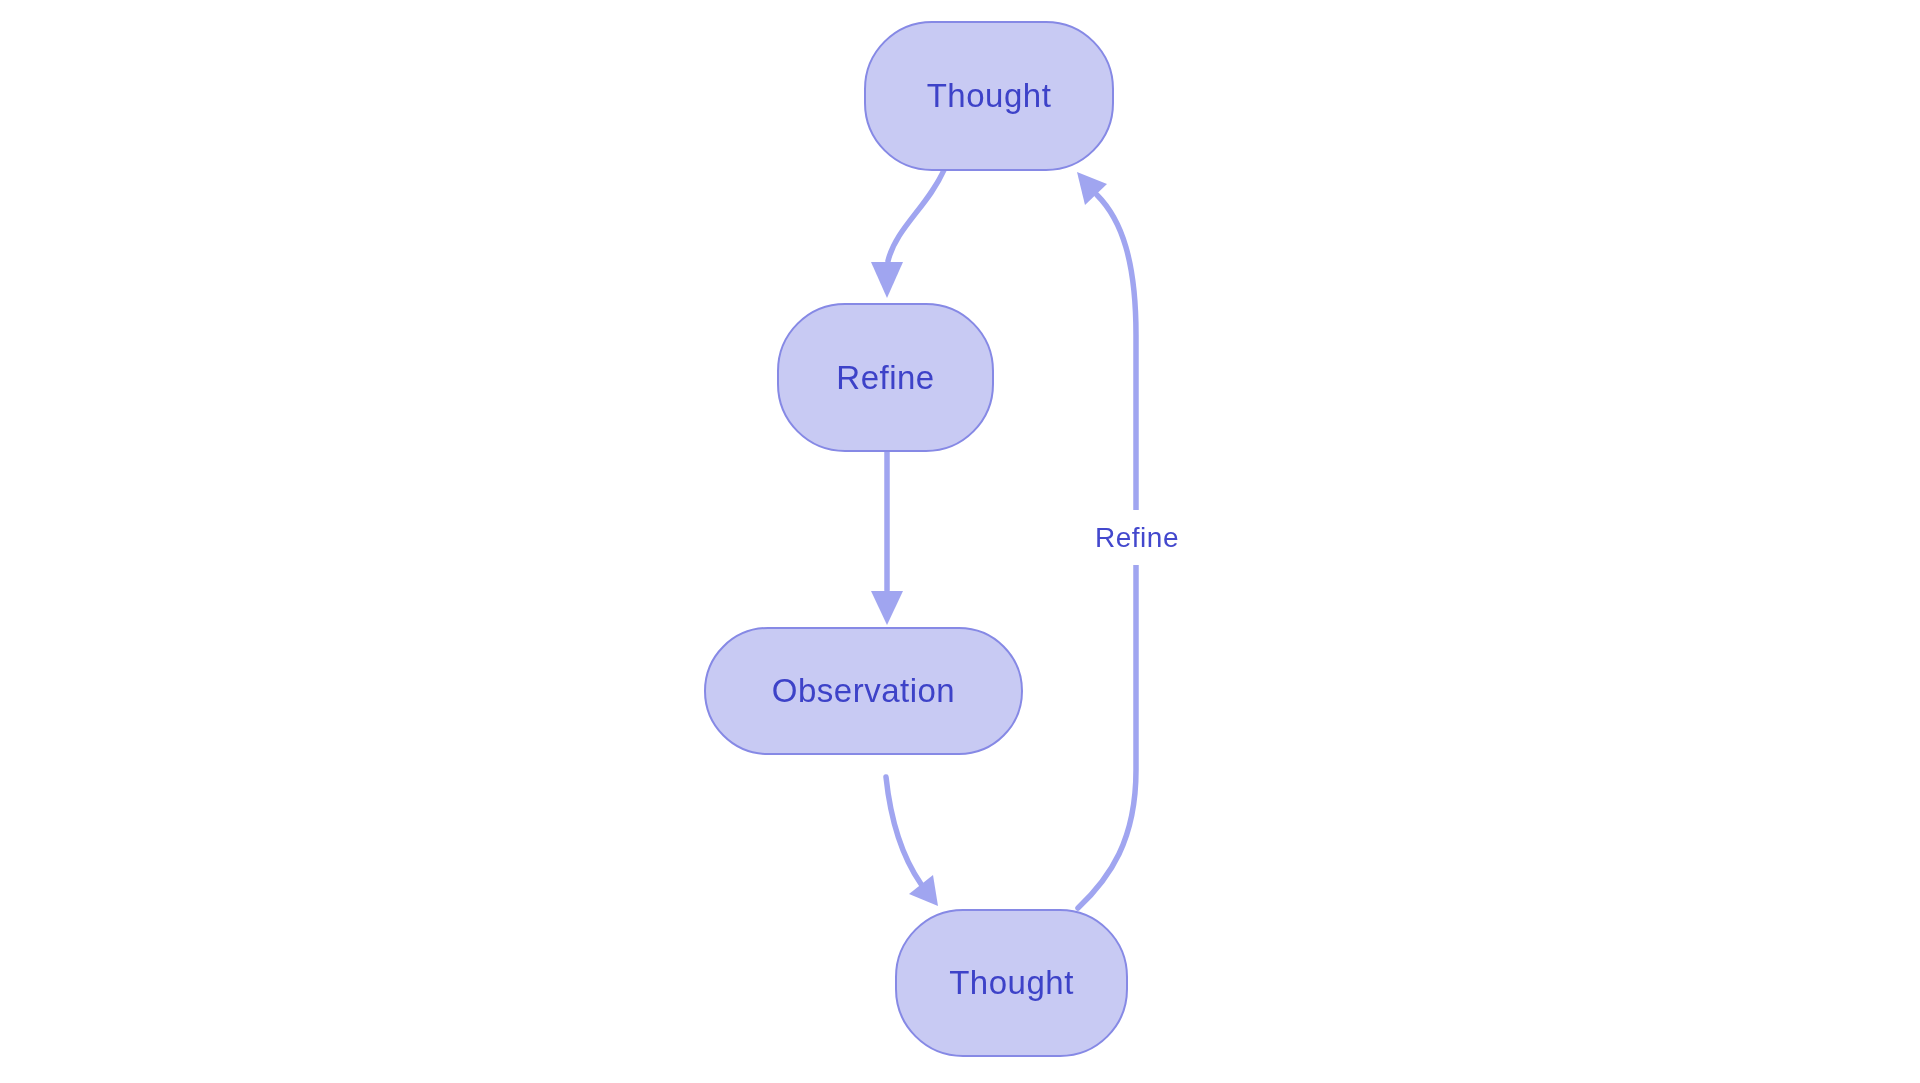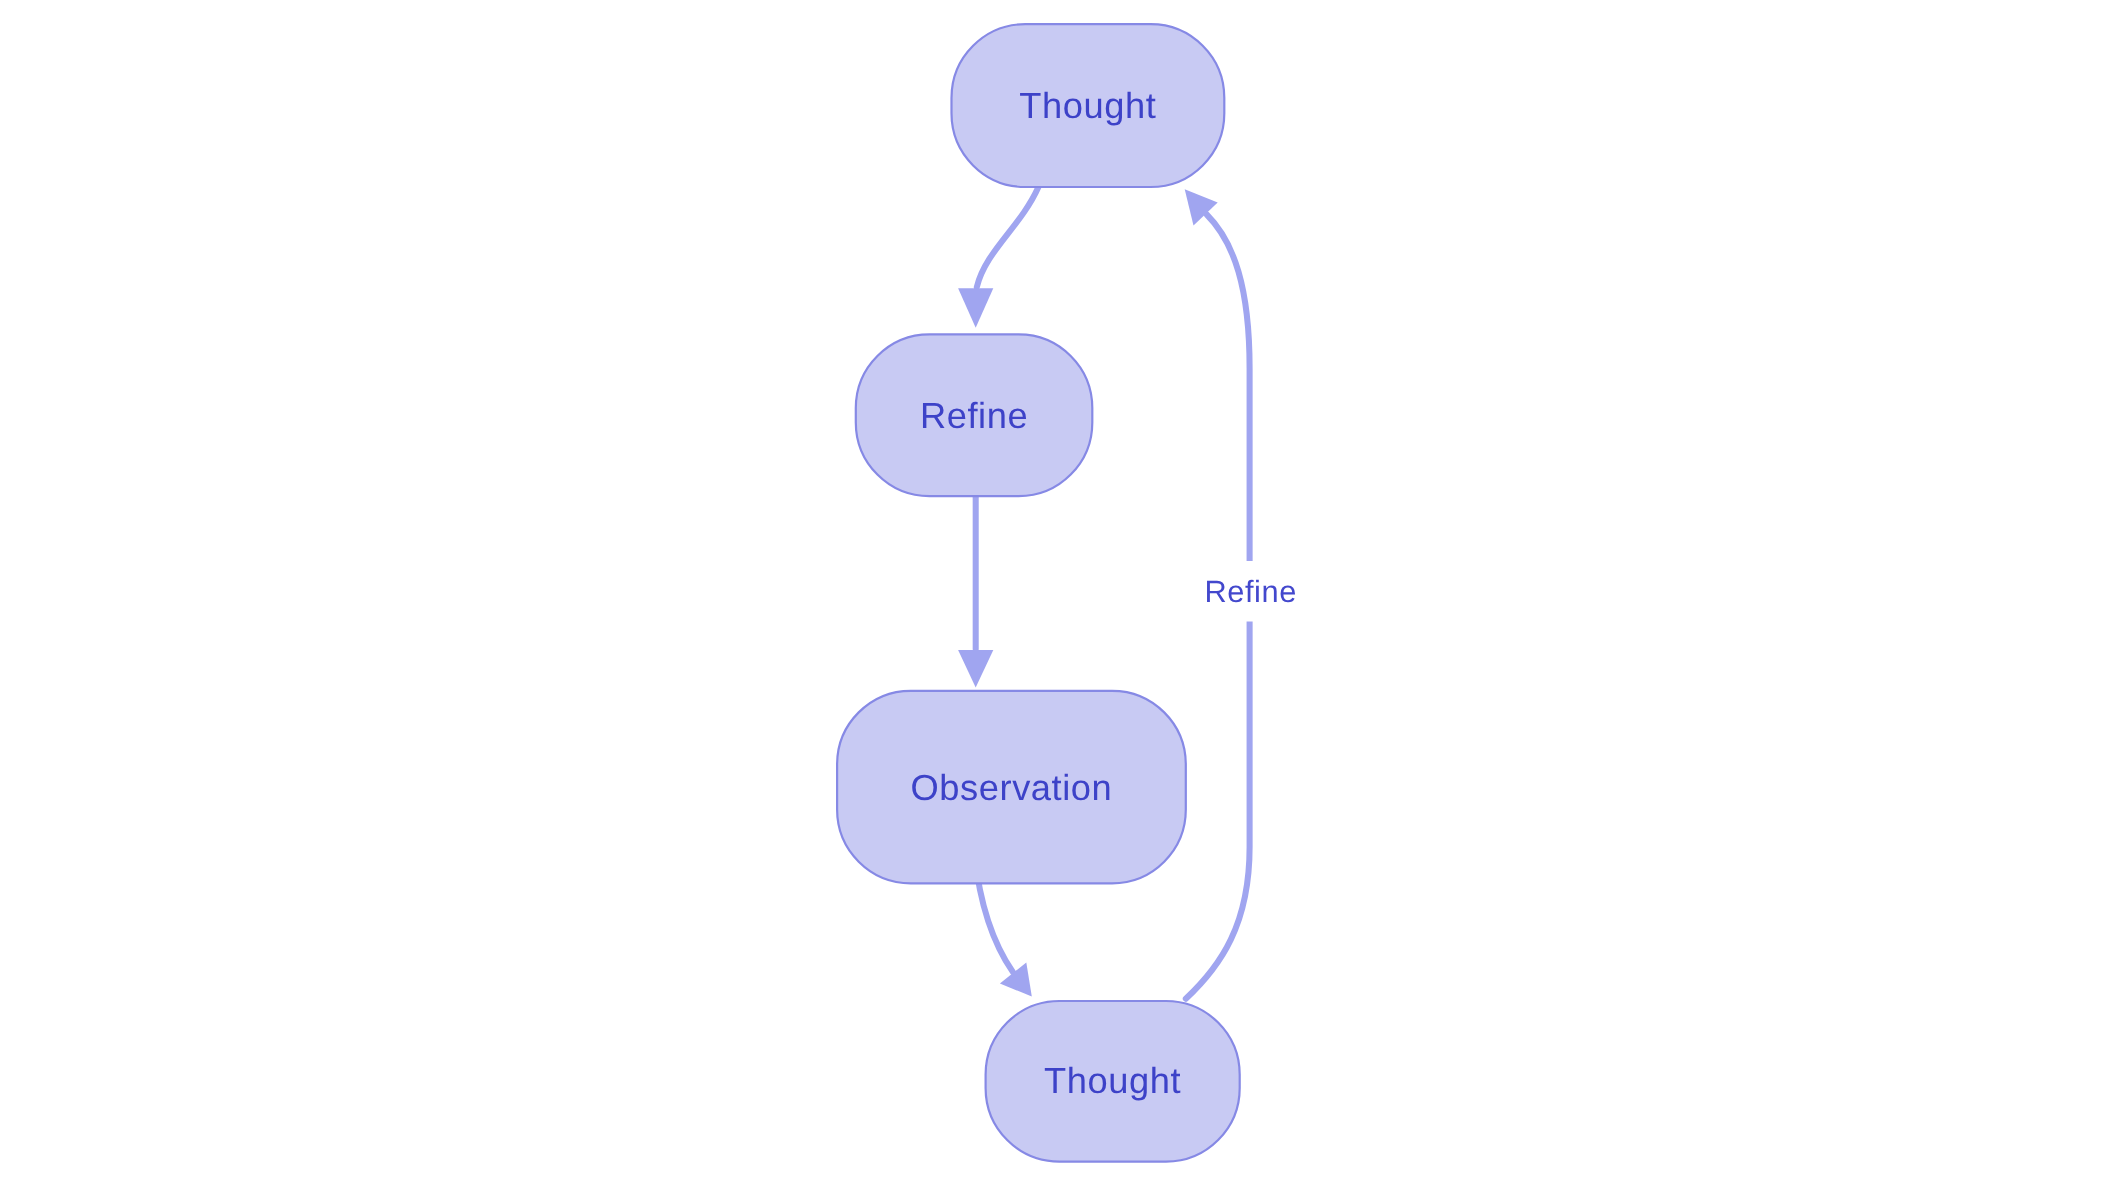--- a/index.html
+++ b/index.html
@@ -49,21 +49,21 @@
     display: flex;
     align-items: center;
     justify-content: center;
     color: var(--node-text);
     font-size: 33px;
     letter-spacing: 0.5px;
     white-space: nowrap;
   }
   .node-thought     { left: 864px; top: 21px;  width: 250px; height: 150px; }
   .node-action      { left: 777px; top: 303px; width: 217px; height: 149px; }
-  .node-observation { left: 760px; top: 627px; width: 319px; height: 177px; }
+  .node-observation { left: 704px; top: 627px; width: 319px; height: 128px; }
   .node-repeat      { left: 895px; top: 909px; width: 233px; height: 148px; }
   .edge-label {
     position: absolute;
     left: 1075px; top: 510px;
     width: 124px; height: 55px;
     background: var(--edge-label-bg);
     color: var(--edge-label-text);
     font-size: 28px;
     letter-spacing: 0.5px;
     display: flex;

